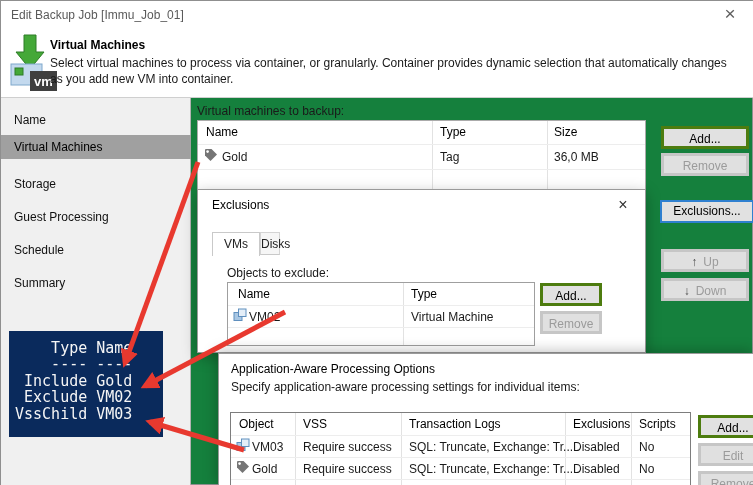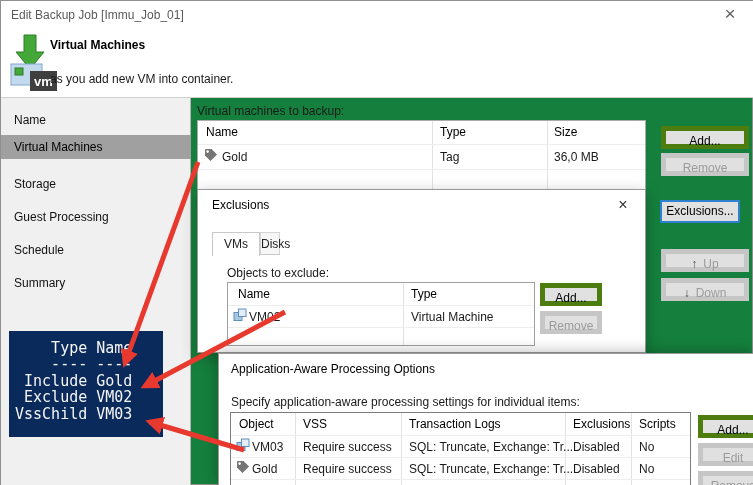--- a/index.html
+++ b/index.html
@@ -26,21 +26,21 @@
 
   
   .tbl { position:absolute; background:#fff; }
   .vline { position:absolute; top:0; width:1px; background:#e2e2e2; }
   .th { position:absolute; top:4px; color:#000; }
   .cell { position:absolute; white-space:nowrap; }
   .hline { position:absolute; left:0; height:1px; background:#ededed; }
   .icon14 { position:absolute; width:14px; height:14px; }
 
   
-  .btn { position:absolute; height:23px; background:#e1e1e1; border:5px solid #4d7c0f; text-align:center; line-height:21px; color:#000; }
+  .btn { position:absolute; height:23px; background:#e1e1e1; border:3px solid #4d7c0f; text-align:center; line-height:21px; color:#000; }
   .btn.disabled { background:#e0e0e0; border-color:#c6c6c6; color:#9b9b9b; }
   .btn.focused { border:2px solid #2f80d0; line-height:19px; }
   .btn .dirglyph { color:#3c3c3c; font-weight:bold; margin-right:6px; }
   .btn.disabled .dirglyph { color:#4a4a4a; }
 
   
   .dialog { position:absolute; background:#fff; border:1px solid #9a9a9a; box-shadow:0 4px 14px rgba(0,0,0,0.28); }
   .dlg-title { position:absolute; left:14px; top:8px; color:#000; }
   .dlg-close { position:absolute; right:10px; top:4px; width:24px; height:22px; text-align:center; line-height:22px; font-size:16px; color:#333; }
 
@@ -70,20 +70,21 @@
 
   <div class="header">
     <svg class="h-icon" width="50" height="58" viewBox="0 0 50 58">
       <polygon points="15,1 27,1 27,18 35,18 21,35 7,18 15,18" fill="#44a838" stroke="#2d7d26" stroke-width="1"></polygon>
       <rect x="2" y="30" width="31" height="21" fill="#c3d9ee" stroke="#7fa8cc" stroke-width="1"></rect>
       <rect x="6" y="34" width="8" height="7" fill="#44a838" stroke="#2d7d26" stroke-width="1"></rect>
       <rect x="21" y="37" width="27" height="20" fill="#3f3f3f"></rect>
       <text x="34.5" y="52" font-family="Liberation Sans, sans-serif" font-size="13" font-weight="bold" fill="#ffffff" text-anchor="middle">vm</text>
     </svg>
     <div class="h-title">Virtual Machines</div>
+    <div class="h-desc1">Select virtual machines to process via container, or granularly. Container provides dynamic selection that automatically changes</div>
     <div class="h-desc2">as you add new VM into container.</div>
   </div>
 
   <div class="sidebar">
     <div class="nav-item" style="top:10px">Name</div>
     <div class="nav-item selected" style="top:37px">Virtual Machines</div>
     <div class="nav-item" style="top:74px">Storage</div>
     <div class="nav-item" style="top:107px">Guest Processing</div>
     <div class="nav-item" style="top:140px">Schedule</div>
     <div class="nav-item" style="top:173px">Summary</div>
@@ -105,21 +106,21 @@
       </svg>
       <div class="cell" style="left:24px; top:29px;">Gold</div>
       <div class="cell" style="left:242px; top:29px;text-align:center;">Tag</div>
       <div class="cell" style="left:356px; top:29px;">36,0 MB</div>
     </div>
     <div class="hline" style="top:48px; width:447px;"></div>
   </div>
 
   <div class="btn" style="left:660px; top:125px; width:88px;">Add...</div>
   <div class="btn disabled" style="left:660px; top:152px; width:88px;">Remove</div>
-  <div class="btn focused" style="left:659px; top:199px; width:80px;">Exclusions...</div>
+  <div class="btn focused" style="left:659px; top:199px; width:94px;">Exclusions...</div>
   <div class="btn disabled" style="left:660px; top:248px; width:88px;"><span class="dirglyph">↑</span><span>Up</span></div>
   <div class="btn disabled" style="left:660px; top:277px; width:88px;"><span class="dirglyph">↓</span><span>Down</span></div>
 
   <div class="dialog z-excl" style="left:196px; top:188px; width:449px; height:164px;">
     <div class="dlg-title">Exclusions</div>
     <div class="dlg-close">×</div>
 
     <div class="tab active" style="left:14px; width:48px;">VMs</div>
     <div class="tab" style="left:62px; width:20px;">Disks</div>
 
@@ -140,21 +141,21 @@
       </div>
       <div class="hline" style="top:44px; width:306px;"></div>
     </div>
 
     <div class="btn" style="left:342px; top:93px; width:62px;">Add...</div>
     <div class="btn disabled" style="left:342px; top:121px; width:62px;">Remove</div>
   </div>
 
   <div class="dialog z-app" style="left:217px; top:352px; width:537px; height:134px; box-shadow:-3px -3px 12px rgba(0,0,0,0.22);">
     <div class="dlg-title" style="left:12px;">Application-Aware Processing Options</div>
-    <div class="cell" style="left:12px; top:41px;">Specify application-aware processing settings for individual items:</div>
+    <div class="cell" style="left:12px; top:26px;">Specify application-aware processing settings for individual items:</div>
 
     <div class="tbl" style="left:11px; top:58px; width:461px; height:76px; border:1px solid #7d7d7d;">
       <div class="vline" style="left:64px; height:74px;"></div>
       <div class="vline" style="left:170px; height:74px;"></div>
       <div class="vline" style="left:334px; height:74px;"></div>
       <div class="vline" style="left:400px; height:74px;"></div>
       <div class="th" style="left:8px;">Object</div>
       <div class="th" style="left:72px;">VSS</div>
       <div class="th" style="left:178px;">Transaction Logs</div>
       <div class="th" style="left:342px;">Exclusions</div>

